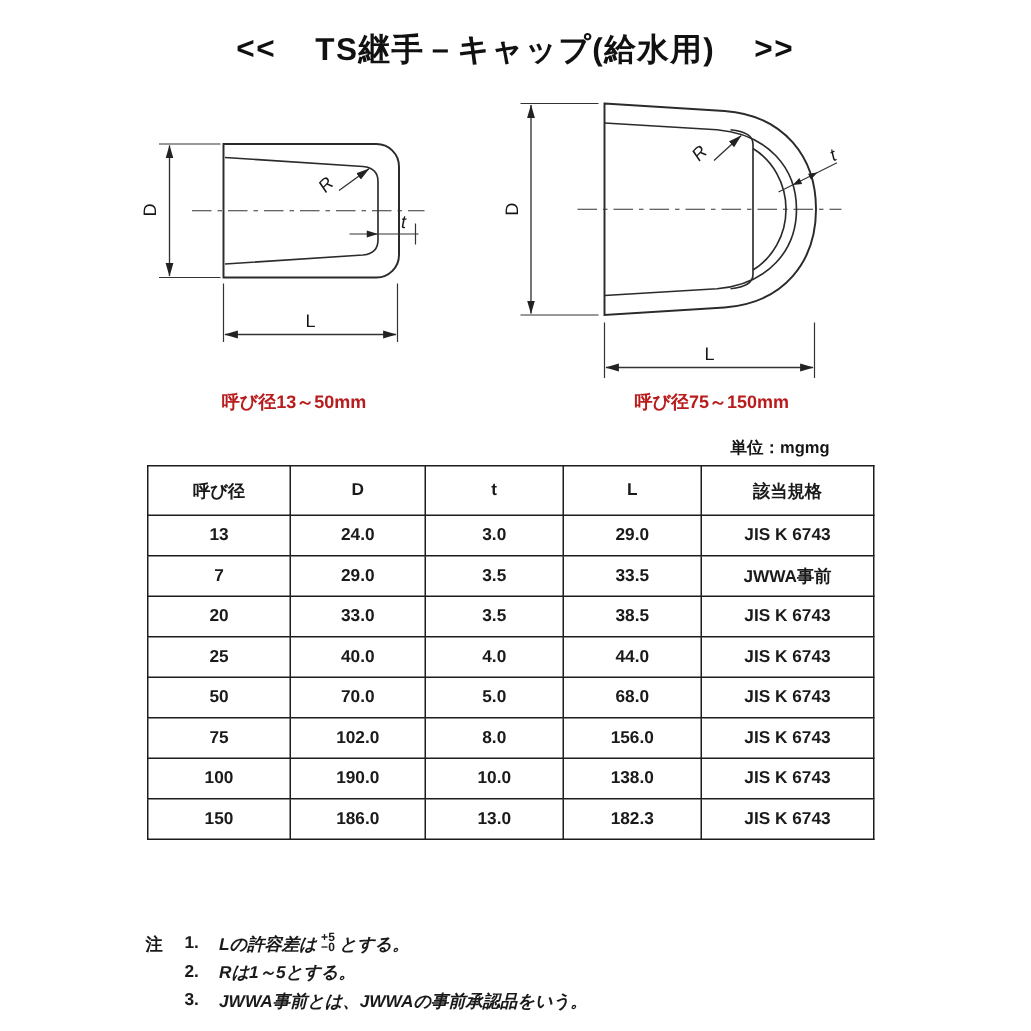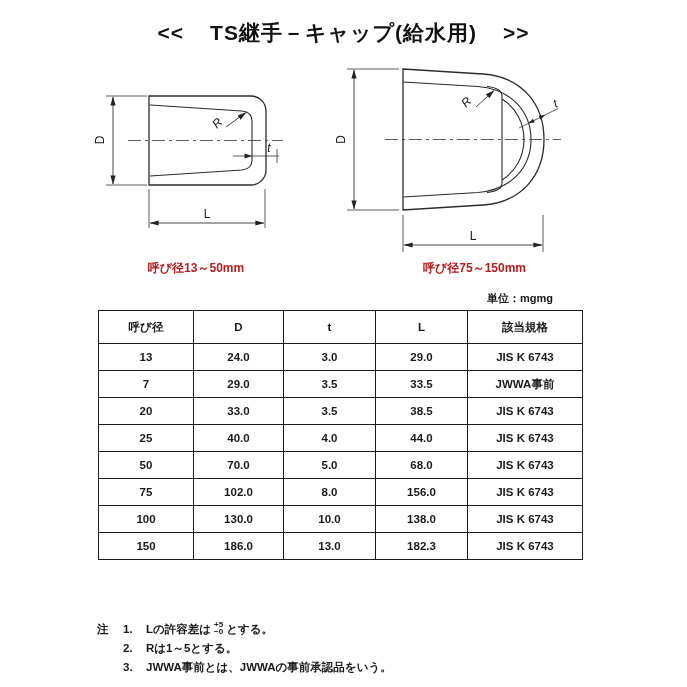--- a/index.html
+++ b/index.html
@@ -34,21 +34,21 @@
   .spec-table tr.row td { height:26px;margin-left:20px; }
   .notes { position:absolute; left:97px; top:621px; font-size:11.5px; font-weight:bold; color:#1a1a1a; }
   .note-line { display:flex; align-items:center; margin-bottom:3px; height:16px; }
   .np { width:26px; }
   .nn { width:23px; }
   .tol {
     display:inline-flex; flex-direction:column; align-items:flex-start;
     font-size:8px; line-height:7.5px; font-weight:bold;
     margin:0 3px; transform:translateY(-1px);
   }
-  .nt { white-space:pre; }
+  .nt { white-space:pre;font-style:italic; }
   svg text { fill:#161616; }
   .dimtxt { font-size:12px; }
   .dimtxt-i { font-size:12px; font-style:italic; }
 </style>
 </head>
 <body>
 
 <div class="page">
 
   <div class="title-row">
@@ -183,21 +183,21 @@
       </tr>
       <tr class="row">
         <td>75</td>
         <td>102.0</td>
         <td>8.0</td>
         <td>156.0</td>
         <td>JIS K 6743</td>
       </tr>
       <tr class="row">
         <td>100</td>
-        <td>130.0</td>
+        <td>190.0</td>
         <td>10.0</td>
         <td>138.0</td>
         <td>JIS K 6743</td>
       </tr>
       <tr class="row">
         <td>150</td>
         <td>186.0</td>
         <td>13.0</td>
         <td>182.3</td>
         <td>JIS K 6743</td>

